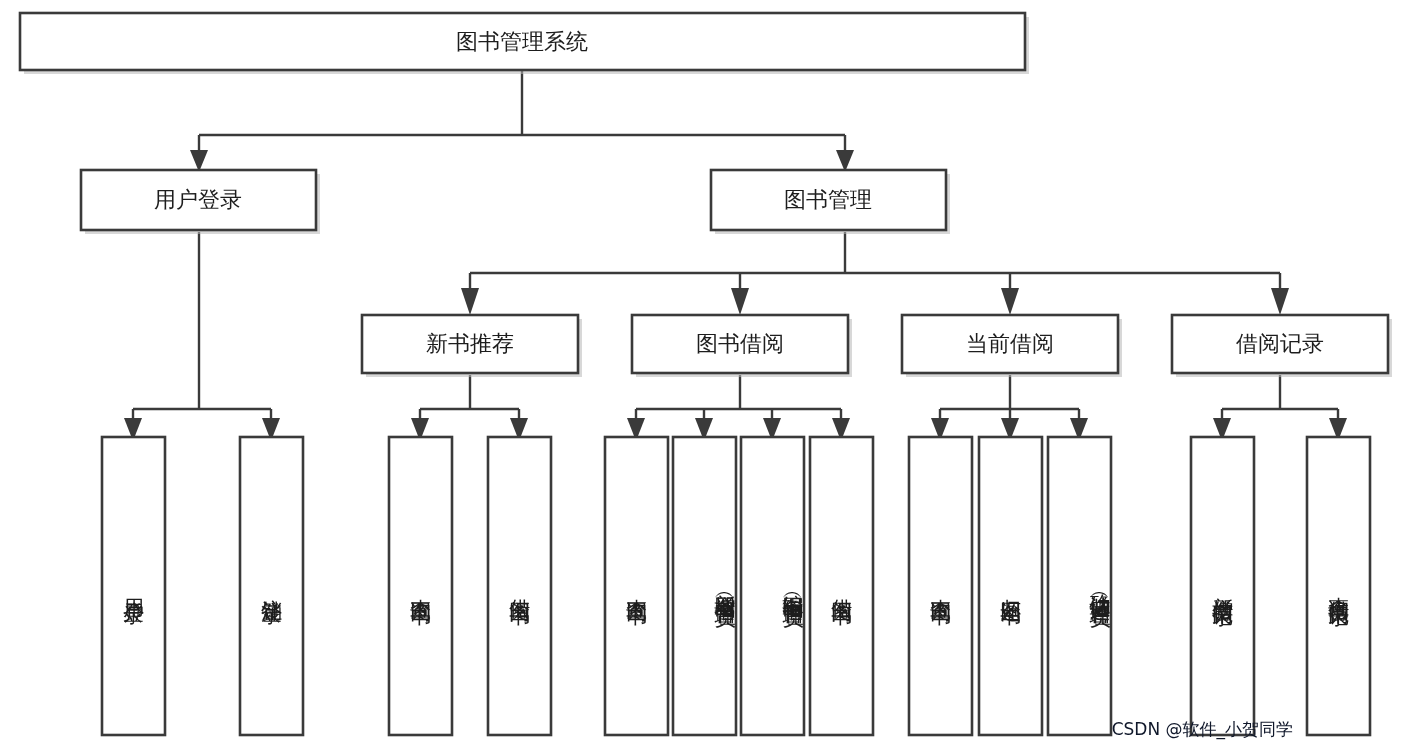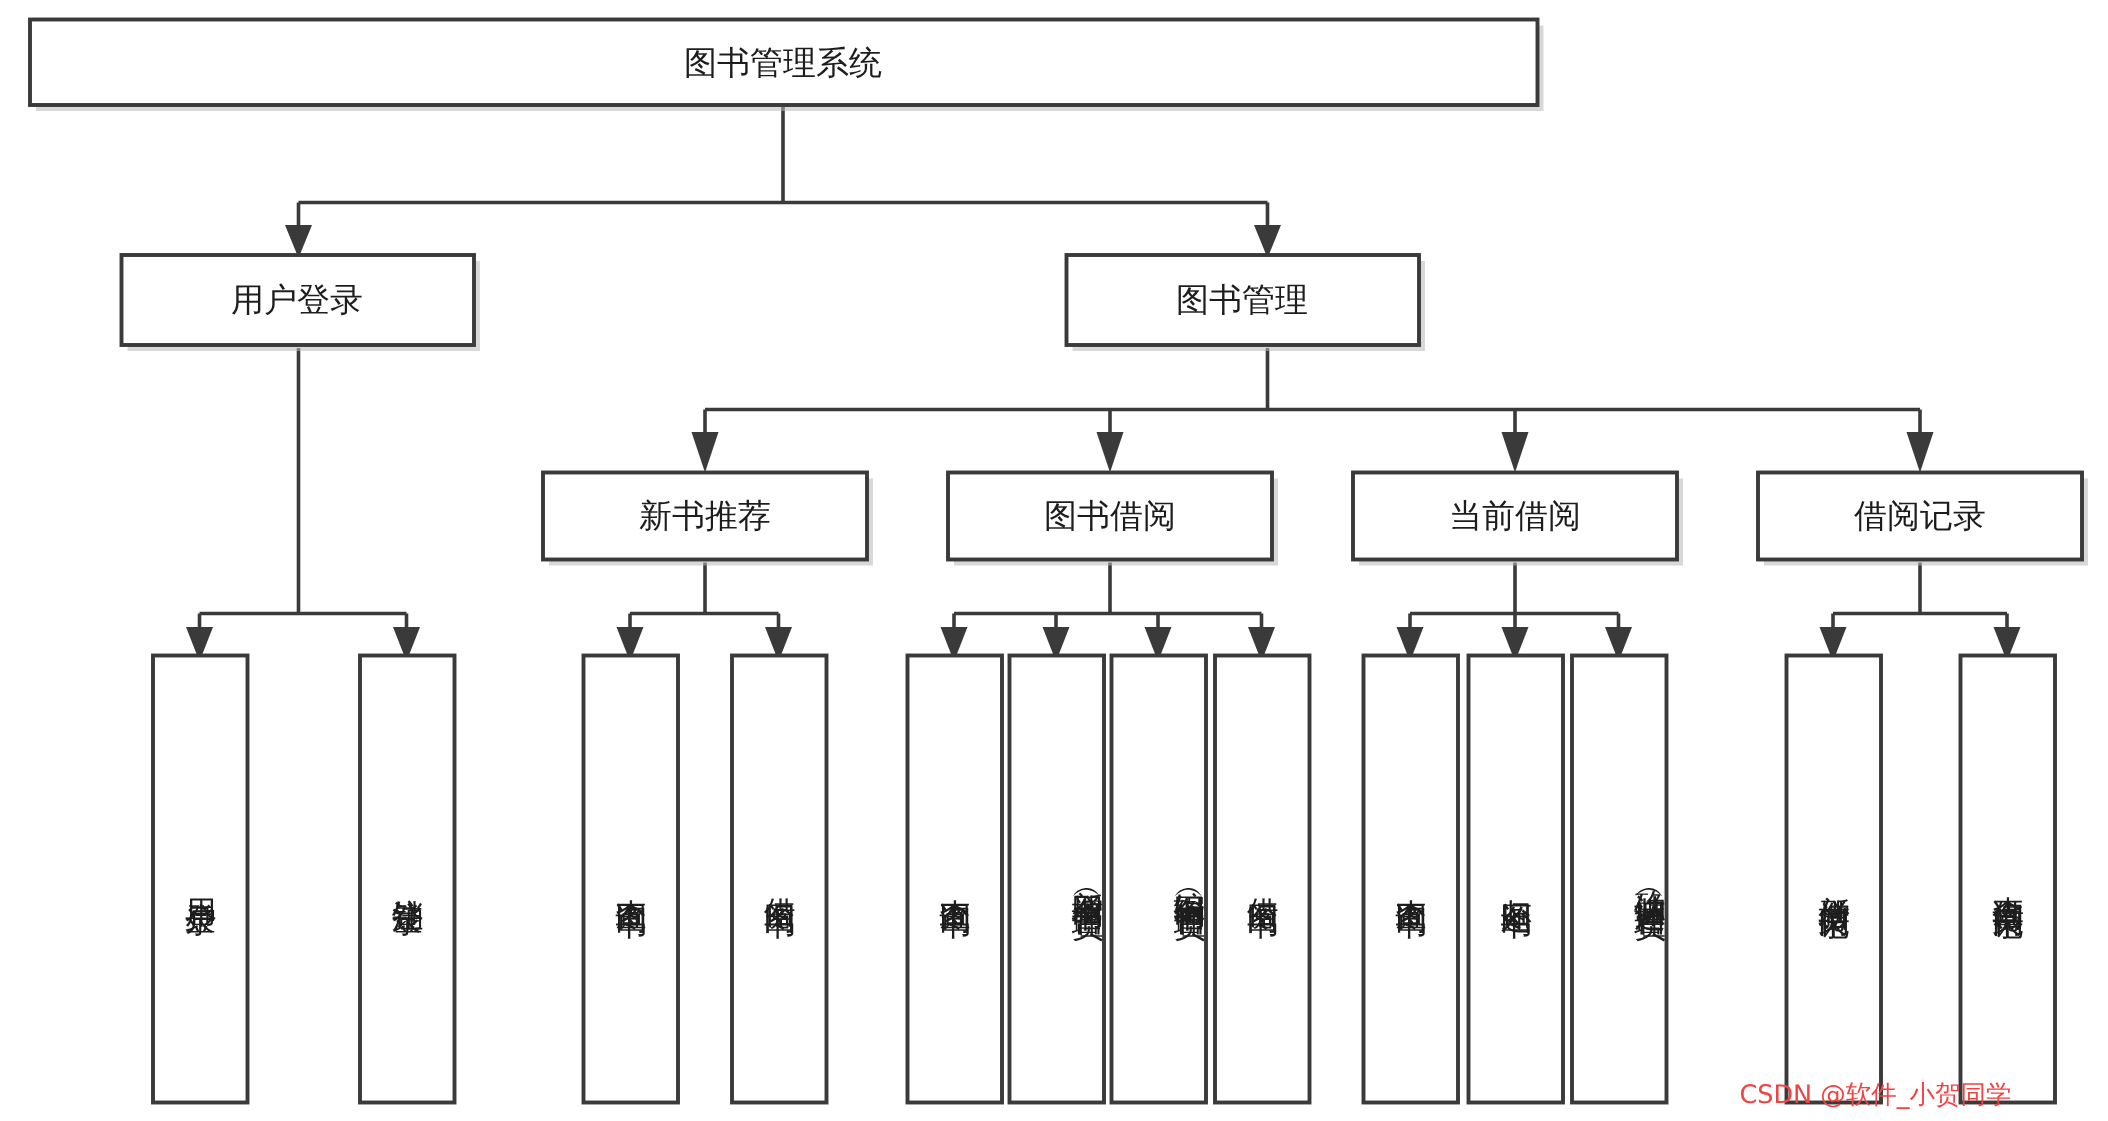--- a/index.html
+++ b/index.html
@@ -13,21 +13,20 @@
     width: 1405px;
     height: 747px;
     overflow: hidden;
     position: relative;
   }
   #diagram-root {
     position: relative;
     width: 1305px;
     height: 747px;
     background: #ffffff;
-    padding-left: 48px;
   }
   svg#flow-svg {
     position: absolute;
     left: 0;
     top: 0;
     width: 1405px;
     height: 747px;
     display: block;
   }
   .node-rect {
@@ -68,21 +67,21 @@
     text-align: center;
     white-space: nowrap;
     user-select: none;
   }
   .watermark {
     position: absolute;
     right: 12px;
     bottom: 6px;
     font-family: "DejaVu Sans", "Liberation Sans", sans-serif;
     font-size: 17px;
-    color: #ef4444;
+    color: #0f172a;
     white-space: nowrap;
     user-select: none;
   }
 </style>
 </head>
 <body>
 
 <div id="diagram-root">
 
   <svg id="flow-svg" viewBox="0 0 1405 747">

